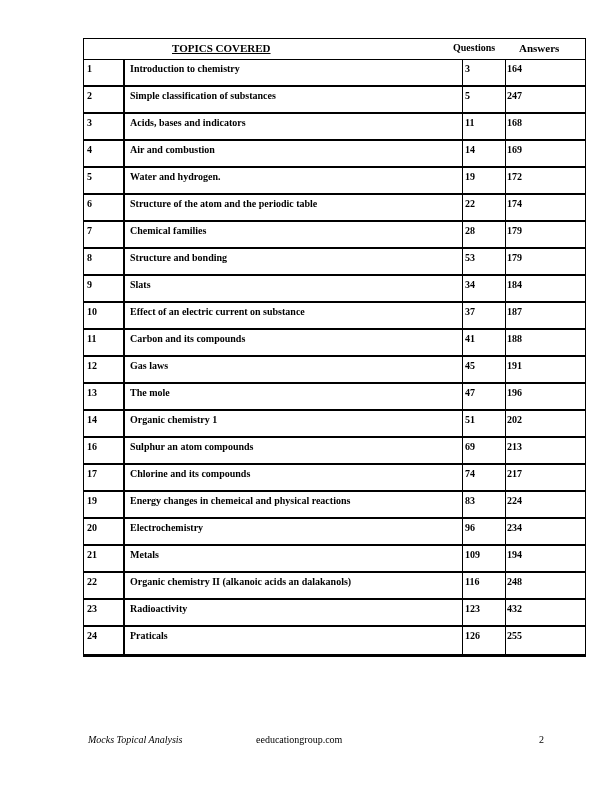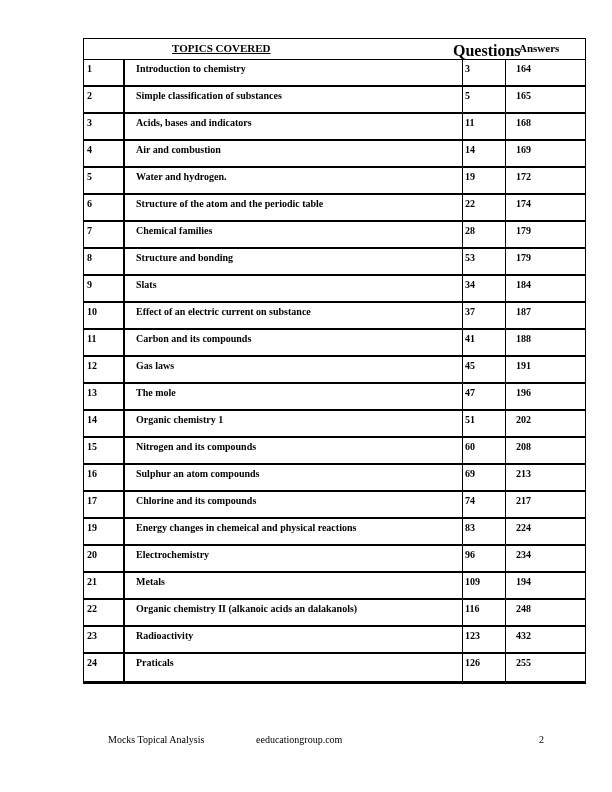--- a/index.html
+++ b/index.html
@@ -4,31 +4,31 @@
   <style>
     html, body { margin: 0; padding: 0; background: #ffffff; }
     body { width: 612px; height: 792px; position: relative; font-family: "Liberation Serif", serif; color: #000; }
     .page { position: absolute; left: 0; top: 0; width: 612px; height: 792px; }
     .toc {
       position: absolute; left: 76px; top: 38px; width: 503px;
       border: 1px solid #000; box-sizing: border-box; margin-left: 7px;
     }
     .hdr { height: 21px; position: relative; border-bottom: 1px solid #000; box-sizing: border-box; }
     .hdr .title { position: absolute; left: 88px; top: 3px; font-weight: bold; font-size: 11px; text-decoration: underline; }
-    .hdr .q { position: absolute; left: 369px; top: 3px; font-weight: bold; font-size: 16px; }
+    .hdr .q { position: absolute; left: 369px; top: 3px; font-weight: bold; font-size: 10px; }
     .hdr .a { position: absolute; left: 435px; top: 3px; font-weight: bold; font-size: 11px; }
     .row { height: 27px; position: relative; border-bottom: 2px solid #000; box-sizing: border-box; }
     .row:last-child { border-bottom: 2px solid #000; height: 29px; }
     .cell { position: absolute; top: 0; bottom: 0; font-weight: bold; font-size: 10px; padding-top: 3px; box-sizing: border-box; }
     .c-num { left: 3px; width: 36px; }
-    .c-topic { left: 39px; width: 339px; border-left: 2px solid #000; padding-left: 11px; }
+    .c-topic { left: 39px; width: 339px; border-left: 2px solid #000; padding-left: 5px; }
     .c-q { left: 378px; width: 43px; border-left: 1px solid #000; padding-left: 2px; }
-    .c-a { left: 421px; width: 66px; border-left: 1px solid #000; padding-left: 10px; }
+    .c-a { left: 421px; width: 66px; border-left: 1px solid #000; padding-left: 1px; }
     .footer { position: absolute; top: 734px; font-size: 10px; }
-    .f-left { left: 108px; }
+    .f-left { left: 88px; font-style: italic; }
     .f-mid { left: 256px; }
     .f-right { left: 539px; }
   </style>
 </head>
 <body>
 
 <div class="page">
   <div class="toc">
     <div class="hdr">
       <span class="title">TOPICS COVERED</span>
@@ -39,21 +39,21 @@
         <div class="row">
           <div class="cell c-num">1</div>
           <div class="cell c-topic">Introduction to chemistry</div>
           <div class="cell c-q">3</div>
           <div class="cell c-a">164</div>
         </div>
         <div class="row">
           <div class="cell c-num">2</div>
           <div class="cell c-topic">Simple classification of substances</div>
           <div class="cell c-q">5</div>
-          <div class="cell c-a">165</div>
+          <div class="cell c-a">247</div>
         </div>
         <div class="row">
           <div class="cell c-num">3</div>
           <div class="cell c-topic">Acids, bases and indicators</div>
           <div class="cell c-q">11</div>
           <div class="cell c-a">168</div>
         </div>
         <div class="row">
           <div class="cell c-num">4</div>
           <div class="cell c-topic">Air and combustion</div>
@@ -114,26 +114,20 @@
           <div class="cell c-q">47</div>
           <div class="cell c-a">196</div>
         </div>
         <div class="row">
           <div class="cell c-num">14</div>
           <div class="cell c-topic">Organic chemistry 1</div>
           <div class="cell c-q">51</div>
           <div class="cell c-a">202</div>
         </div>
         <div class="row">
-          <div class="cell c-num">15</div>
-          <div class="cell c-topic">Nitrogen and its compounds</div>
-          <div class="cell c-q">60</div>
-          <div class="cell c-a">208</div>
-        </div>
-        <div class="row">
           <div class="cell c-num">16</div>
           <div class="cell c-topic">Sulphur an atom compounds</div>
           <div class="cell c-q">69</div>
           <div class="cell c-a">213</div>
         </div>
         <div class="row">
           <div class="cell c-num">17</div>
           <div class="cell c-topic">Chlorine and its compounds</div>
           <div class="cell c-q">74</div>
           <div class="cell c-a">217</div>

